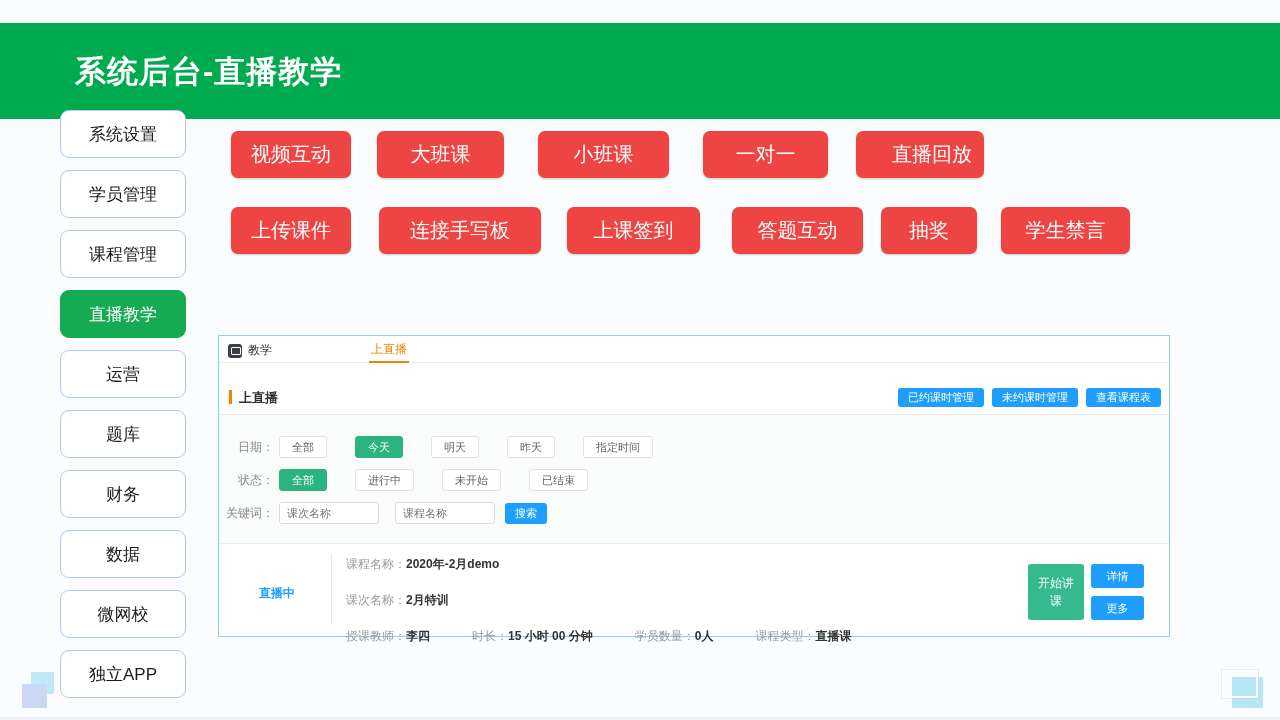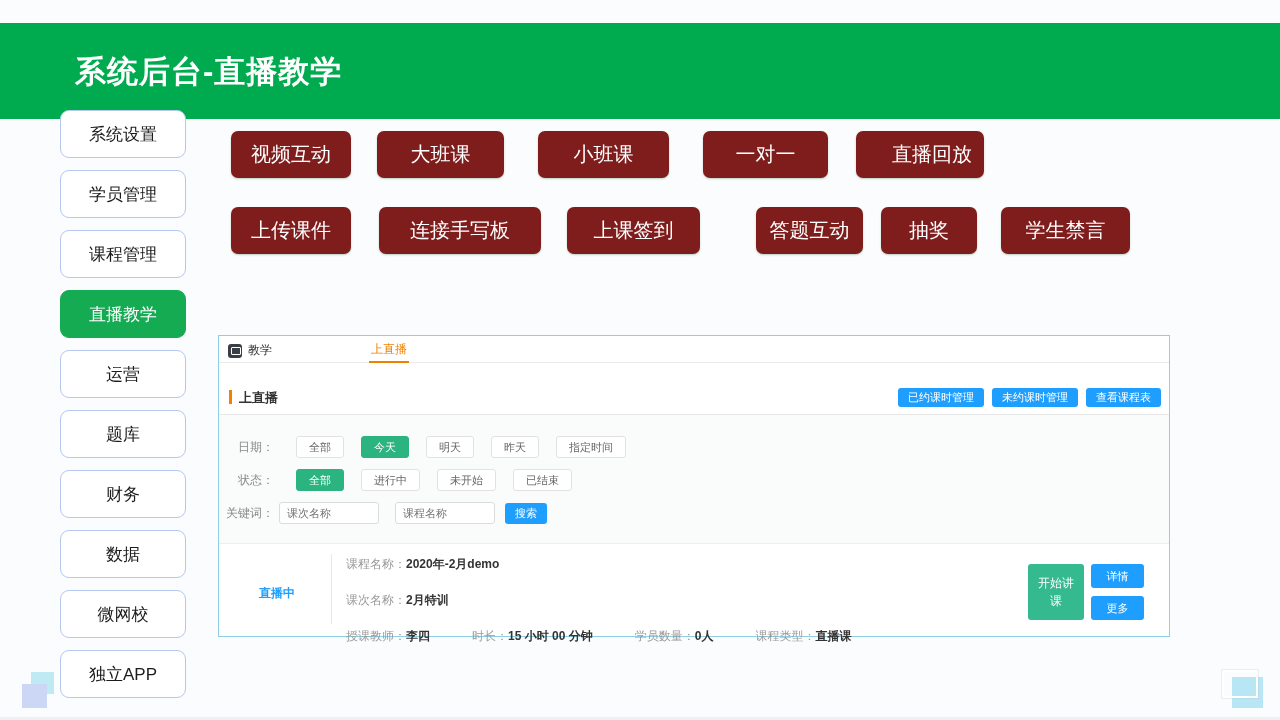--- a/index.html
+++ b/index.html
@@ -11,21 +11,21 @@
   .banner h1 { position:absolute; left:75px; top:28px; font-size:31px; font-weight:bold; color:#ffffff; letter-spacing:1px; }
 
   
   .sidebar { position:absolute; left:60px; top:110px; width:126px; display:flex; flex-direction:column; gap:12px; }
   .side-item { height:48px; background:#ffffff; border:1px solid #b6c8f0; border-radius:9px;
                display:flex; align-items:center; justify-content:center;
                font-size:17px; color:#1b1b1b; cursor:pointer; }
   .side-item.active { background:#14ab53; border-color:#14ab53; color:#ffffff; }
 
   
-  .feat { position:absolute; height:47px; background:#7f1d1d; border-radius:7px; color:#ffffff;
+  .feat { position:absolute; height:47px; background:#ef4444; border-radius:7px; color:#ffffff;
           font-size:20px; display:flex; align-items:center; justify-content:center; cursor:pointer;
           box-shadow:0 1px 2px rgba(0,80,30,.25); }
 
   
   .panel { position:absolute; left:218px; top:335px; width:952px; height:302px;
            background:#ffffff; border:1px solid #8fcfe6; font-size:12px; color:#333; }
 
   .tabbar { position:relative; height:27px; border-bottom:1px solid #ebebeb; background:#fff; }
   .appbox { position:absolute; left:9px; top:6px; display:flex; align-items:center; gap:6px; }
   .app-icon { width:14px; height:14px; background:#3a3f47; border-radius:3px; position:relative; }
@@ -40,21 +40,21 @@
   .accent { position:absolute; left:10px; top:10px; width:3px; height:14px; background:#f08200; }
   .section-title { position:absolute; left:20px; top:9px; font-size:13px; font-weight:bold; color:#333; }
   .hd-btns { position:absolute; right:8px; top:8px; display:flex; gap:8px; }
   .btn-blue { background:#1e9fff; color:#fff; border:none; border-radius:3px; height:19px;
               padding:0 10px; font-size:11px; cursor:pointer;
               font-family:"Liberation Sans","DejaVu Sans",sans-serif; }
 
   .filters { height:128px; background:#fafbfb; padding-top:21px; }
   .f-row { display:flex; align-items:center; height:22px; margin-bottom:11px; }
   .f-label { width:55px; text-align:right; color:#8a8a8a; font-size:12px; flex:none; }
-  .f-opts { display:flex; margin-left:22px; gap:17px; }
+  .f-opts { display:flex; margin-left:5px; gap:28px; }
   .f-btn { height:22px; padding:0 12px; background:#ffffff; border:1px solid #e2e2e2; border-radius:3px;
            font-size:11px; color:#666; cursor:pointer; display:flex; align-items:center; }
   .f-btn.active { background:#2bb380; border-color:#2bb380; color:#ffffff; }
   .f-input { width:100px; height:22px; border:1px solid #dcdcdc; border-radius:3px; background:#fff;
              font-size:11px; padding:0 7px; color:#333; margin-left:5px;
              font-family:"Liberation Sans","DejaVu Sans",sans-serif; }
   .f-input + .f-input { margin-left:16px; }
   .btn-search { margin-left:10px; height:21px; padding:0 10px; }
 
   .course-row { position:relative; height:93px; background:#ffffff; border-top:1px solid #eeeeee; }
@@ -103,21 +103,21 @@
 
 <div class="feat" style="left:231px; top:131px; width:120px;">视频互动</div>
 <div class="feat" style="left:377px; top:131px; width:127px;">大班课</div>
 <div class="feat" style="left:538px; top:131px; width:131px;">小班课</div>
 <div class="feat" style="left:703px; top:131px; width:125px;">一对一</div>
 <div class="feat" style="left:856px; top:131px; width:128px;padding-left:24px;">直播回放</div>
 
 <div class="feat" style="left:231px; top:207px; width:120px;">上传课件</div>
 <div class="feat" style="left:379px; top:207px; width:162px;">连接手写板</div>
 <div class="feat" style="left:567px; top:207px; width:133px;">上课签到</div>
-<div class="feat" style="left:756px; top:207px; width:107px;border-radius:7px;">答题互动</div>
+<div class="feat" style="left:732px; top:207px; width:131px;border-radius:7px;">答题互动</div>
 <div class="feat" style="left:881px; top:207px; width:96px;">抽奖</div>
 <div class="feat" style="left:1001px; top:207px; width:129px;">学生禁言</div>
 
 <div class="panel">
 
   <div class="tabbar">
     <div class="appbox">
       <span class="app-icon"></span>
       <span class="app-label">教学</span>
     </div>

